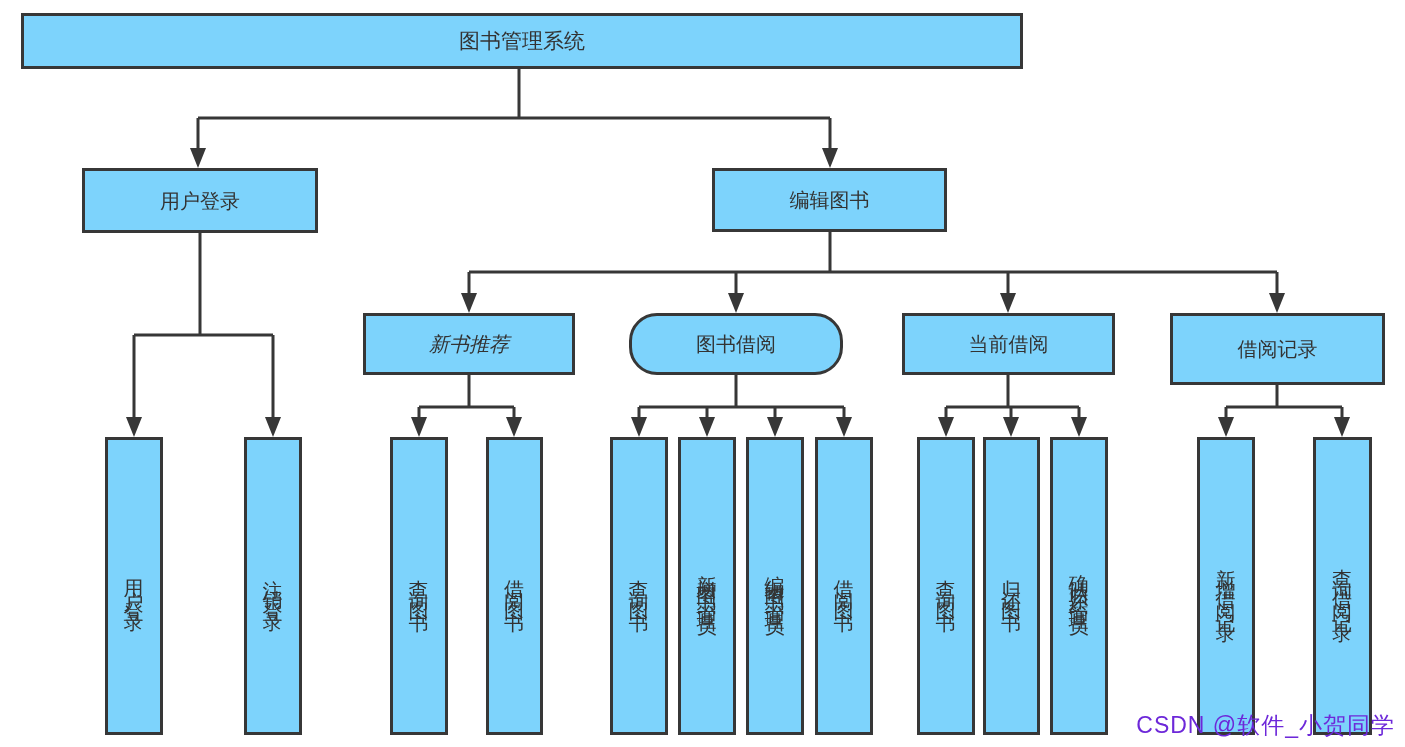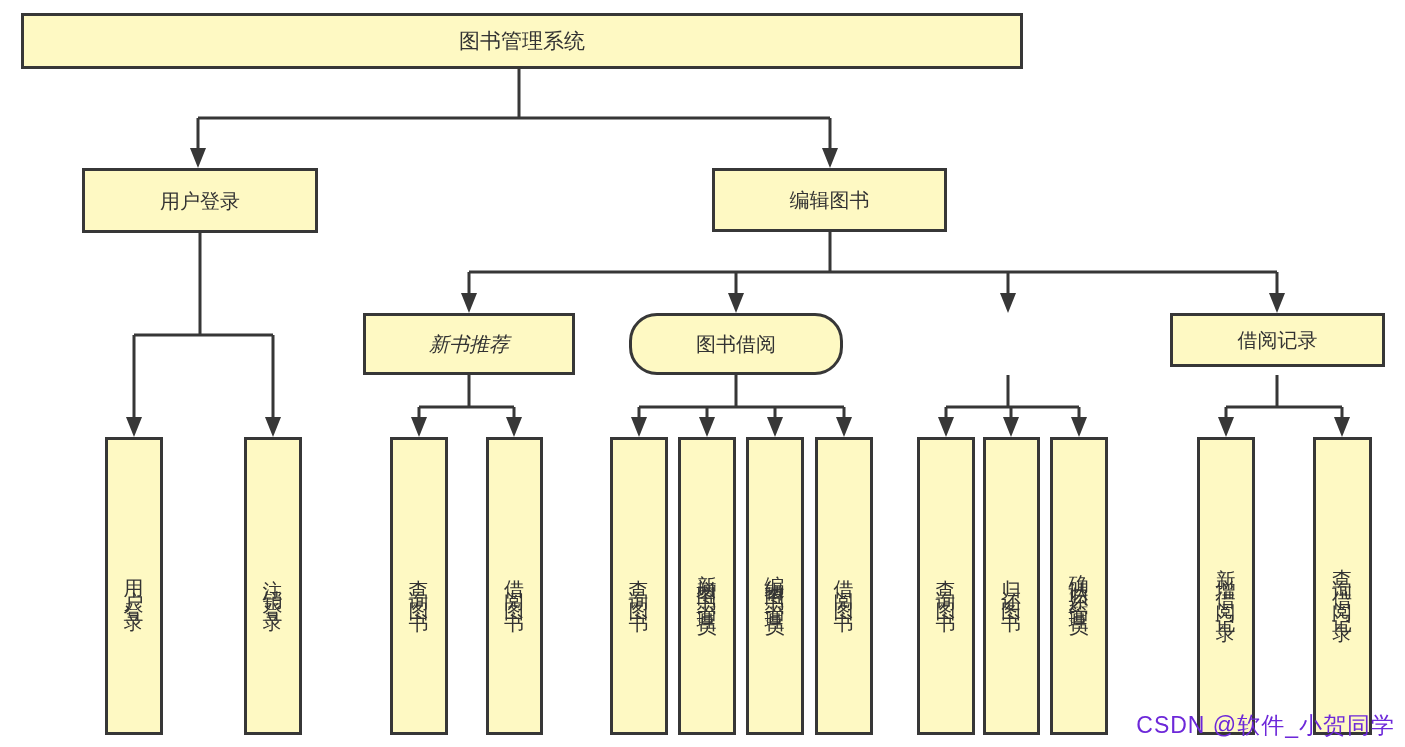--- a/index.html
+++ b/index.html
@@ -15,21 +15,21 @@
   }
   svg.connectors {
     position: absolute;
     left: 0; top: 0;
     width: 1405px; height: 747px;
   }
   .box {
     position: absolute;
     box-sizing: border-box;
     border: 3px solid #373737;
-    background: #fef9c3;
+    background: #7dd3fc;
     display: flex;
     align-items: center;
     justify-content: center;
     font-size: 20px;
     line-height: 1.2;
     color: #333333;
     text-align: center;
     white-space: nowrap;
   }
   .root  { font-size: 21px; }
@@ -95,21 +95,22 @@
     </g>
   </svg>
 
   <div class="box root" style="left:21px; top:13px; width:1002px; height:56px;">图书管理系统</div>
 
   <div class="box" style="left:82px; top:168px; width:236px; height:65px;">用户登录</div>
   <div class="box" style="left:712px; top:168px; width:235px; height:64px;">编辑图书</div>
 
   <div class="box" style="left:363px; top:313px; width:212px; height:62px;font-style:italic;">新书推荐</div>
   <div class="box" style="left:629px; top:313px; width:214px; height:62px;border-radius:28px;">图书借阅</div>
-  <div class="box" style="left:1170px; top:313px; width:215px; height:54px;">借阅记录</div>
+  <div class="box" style="left:902px; top:313px; width:213px; height:62px;">当前借阅</div>
+  <div class="box" style="left:1170px; top:313px; width:215px; height:72px;">借阅记录</div>
 
   <div class="box leaf" style="left:105px; top:437px; width:58px; height:298px;">用户登录</div>
   <div class="box leaf" style="left:244px; top:437px; width:58px; height:298px;">注销登录</div>
 
   <div class="box leaf" style="left:390px; top:437px; width:58px; height:298px;">查询图书</div>
   <div class="box leaf" style="left:486px; top:437px; width:57px; height:298px;">借阅图书</div>
 
   <div class="box leaf" style="left:610px; top:437px; width:58px; height:298px;">查询图书</div>
   <div class="box leaf long" style="left:678px; top:437px; width:58px; height:298px;">新增图书（管理员）</div>
   <div class="box leaf long" style="left:746px; top:437px; width:58px; height:298px;">编辑图书（管理员）</div>

